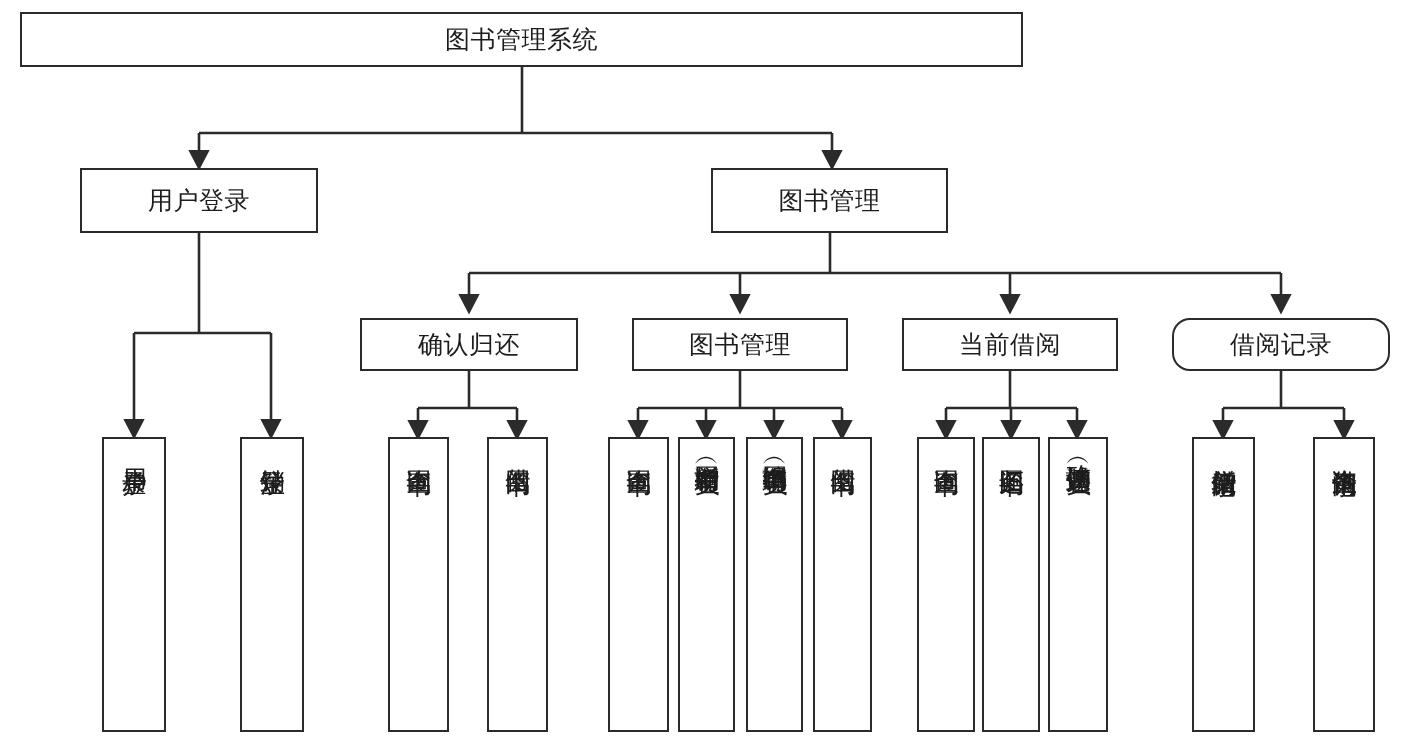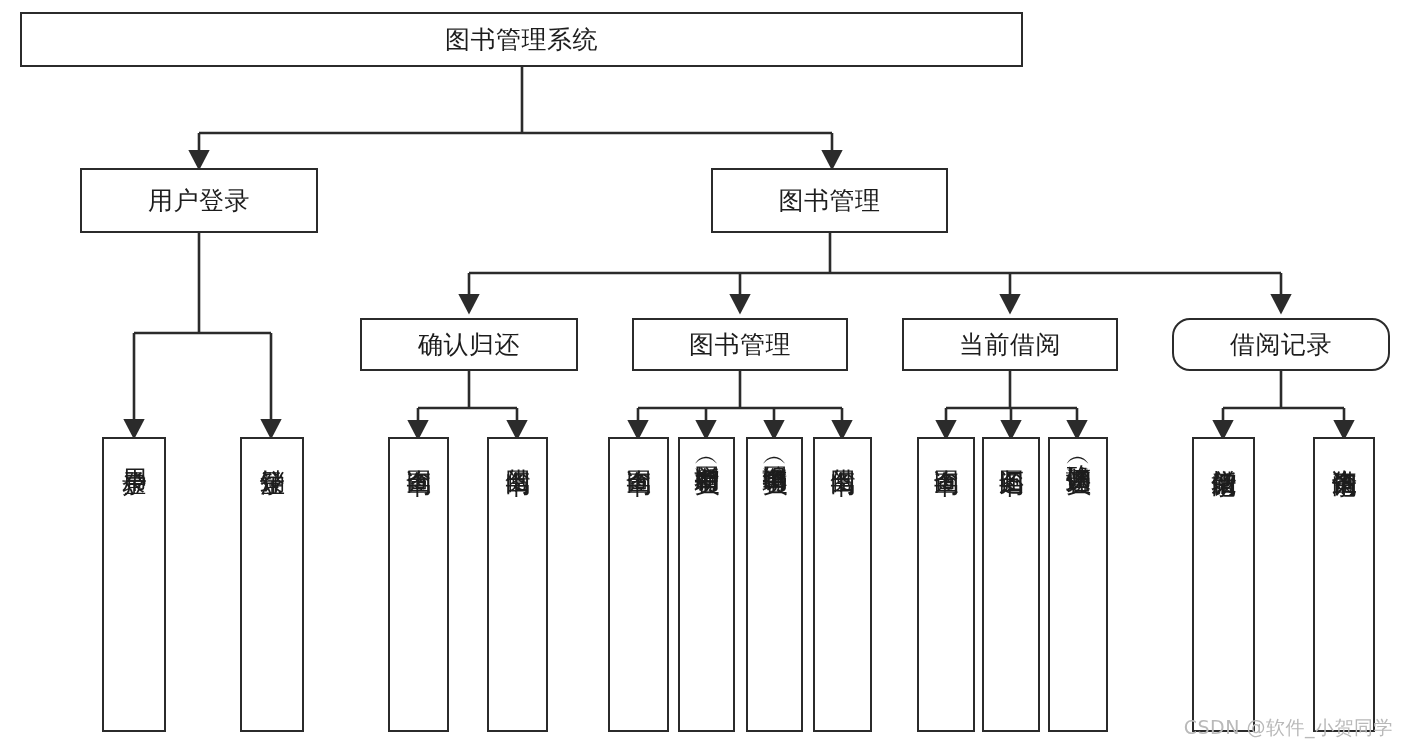--- a/index.html
+++ b/index.html
@@ -184,15 +184,14 @@
     <span>确认归还（管理员）</span>
   </div>
 
   <div class="node node-v" style="left:1192px; top:437px; width:63px; height:295px;">
     <span>新增借阅记录</span>
   </div>
   <div class="node node-v" style="left:1313px; top:437px; width:62px; height:295px;">
     <span>查询借阅记录</span>
   </div>
 
-  <div id="watermark">CSDN @软件_小贺同学</div>
 
 </div>
 
 </body></html>

